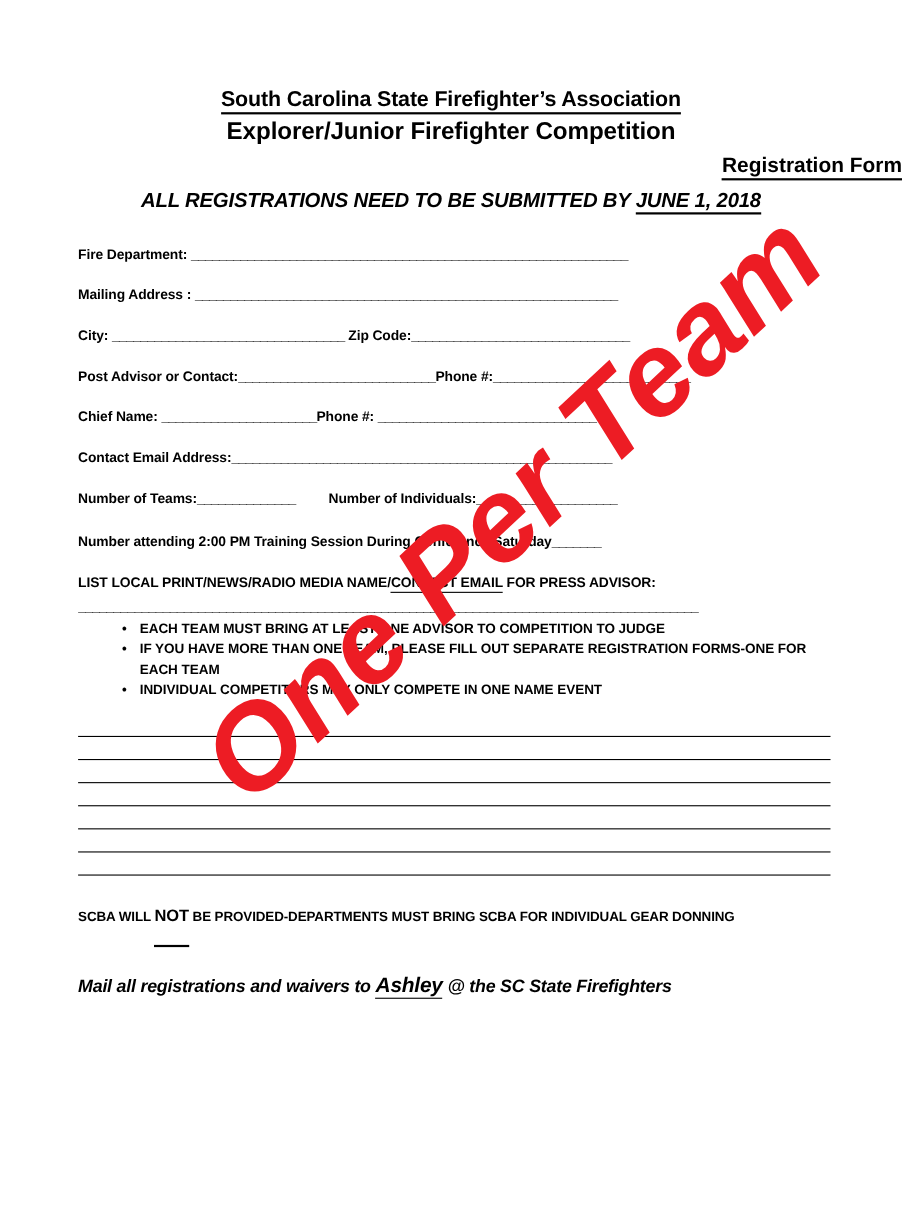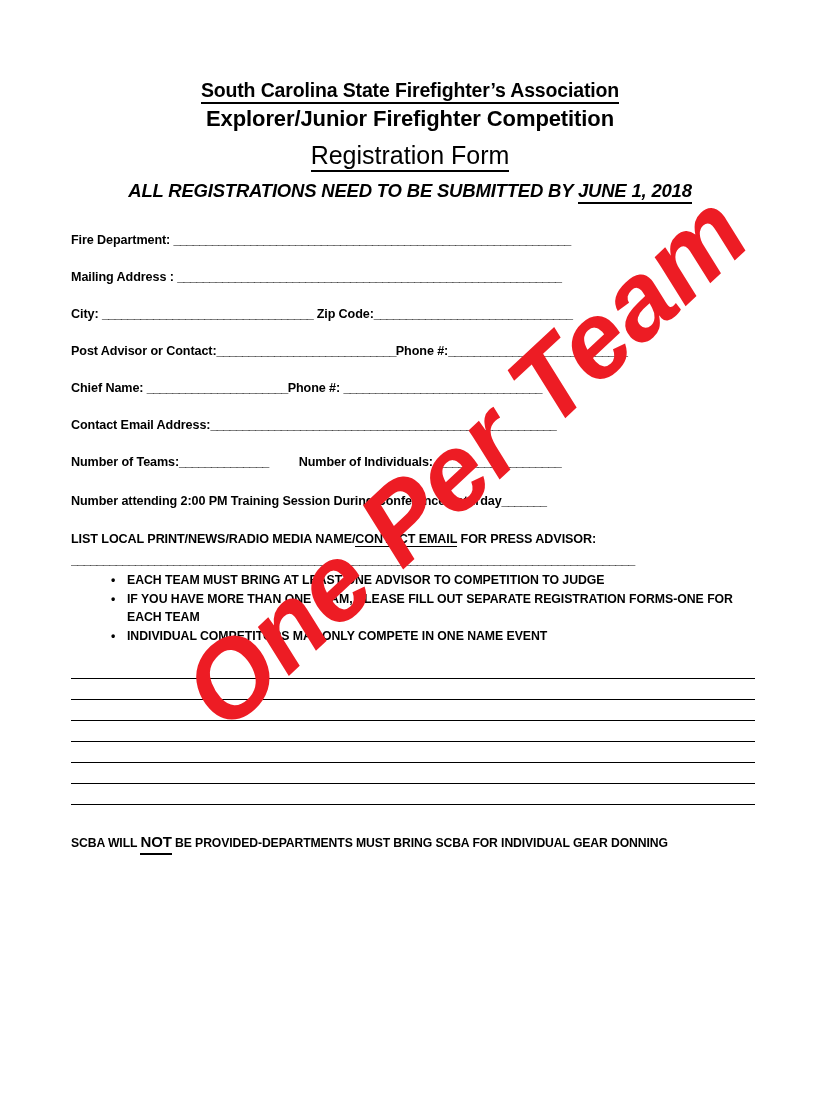--- a/index.html
+++ b/index.html
@@ -43,24 +43,25 @@
     font-weight: bold;
     line-height: 1.5;
     letter-spacing: -0.1px;
   }
   .hdr-line3 .paren {
     font-size: 15px;
     font-style: italic;
     font-weight: bold;
   }
   .hdr-title {
-    font-size: 25px;
-    font-weight: normal;
+    font-size: 19px;
+    font-weight: bold;
     line-height: 1.45;
     margin-top: 2px;
+    text-align: right;
   }
   .hdr-title .u {
     border-bottom: 2.5px solid #000;
     padding-bottom: 1px;
   }
   .hdr-deadline {
     font-size: 18.5px;
     font-weight: bold;
     font-style: italic;
     line-height: 1.5;
@@ -154,21 +155,21 @@
 
   .scba {
     font-size: 12.2px;
     font-weight: bold;
     letter-spacing: -0.1px;
     white-space: nowrap;
   }
   .scba .not {
     font-size: 15px;
     border-bottom: 2px solid #000;
-    padding-bottom: 3px;
+    padding-bottom: 18px;
   }
 
   .footer {
     font-size: 16.2px;
     font-weight: bold;
     font-style: italic;
     line-height: 1.72;
     letter-spacing: -0.2px;
   }
   .footer .name {
@@ -269,20 +270,21 @@
       <div class="blank-line"></div>
       <div class="blank-line"></div>
       <div class="blank-line"></div>
     </div>
 
     <div class="scba" style="margin-top:28px">
       <span>SCBA WILL </span><span class="not">NOT</span><span> BE PROVIDED-DEPARTMENTS MUST BRING SCBA FOR INDIVIDUAL GEAR DONNING</span>
     </div>
 
     <div class="footer" style="margin-top:40px">
+      <div><span>Mail all registrations and waivers to </span><span class="name">Ashley</span><span> @ the SC State Firefighters</span></div>
     </div>
 
   </div>
 
   <div class="watermark">
     <div class="watermark-text" id="wm" style="color: rgb(237, 28, 36); transform: rotate(-43deg);">One Per Team</div>
   </div>
 
 </div>
 

